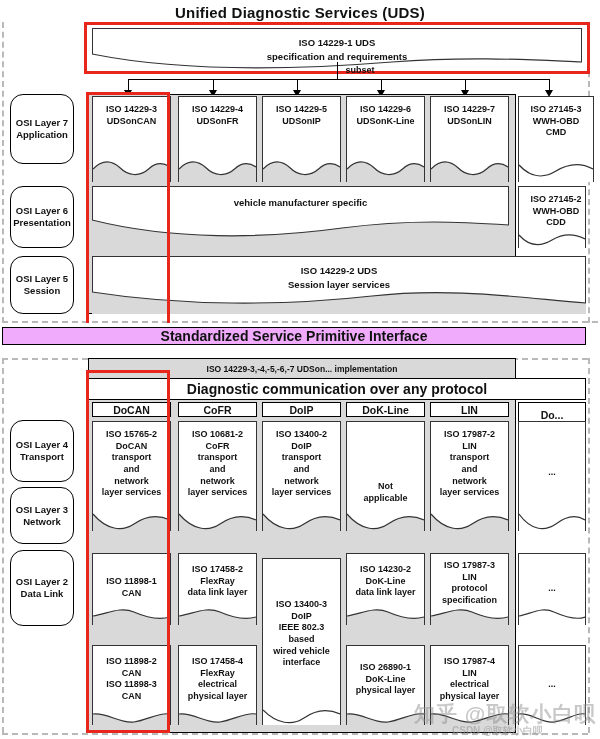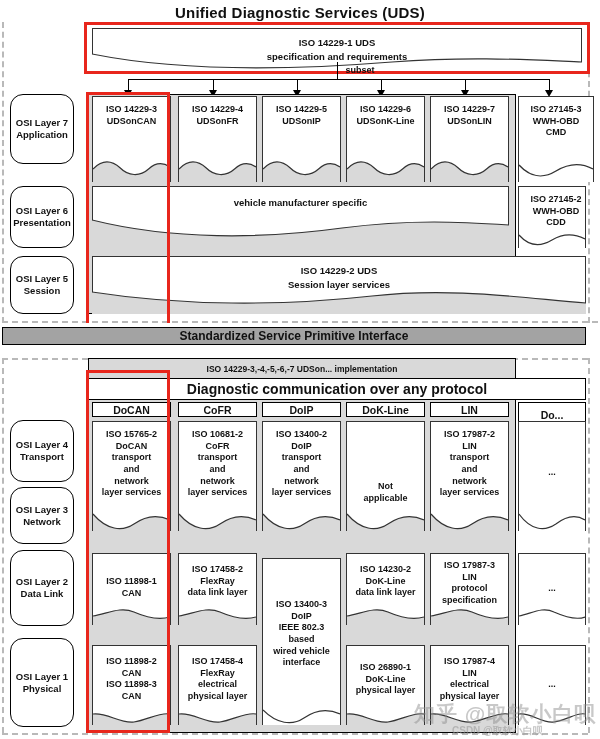--- a/index.html
+++ b/index.html
@@ -40,23 +40,23 @@
     background:#fff;
     display:flex;flex-direction:column;align-items:center;
     text-align:center;font-size:9px;font-weight:bold;line-height:1.3;
     padding-top:7px;
   }
   .card .tear{position:absolute;left:0;bottom:-1px;width:100%;}
   .card .tear svg{display:block;width:100%;height:100%;}
 
   
   .strip{
-    background:#a3a3a3;border:1.4px solid #000;
+    background:#f0abfc;border:1.4px solid #000;
     display:flex;align-items:center;justify-content:center;
-    font-size:12px;font-weight:bold;
+    font-size:14px;font-weight:bold;
   }
   .strip.big{font-size:14px;background:#fff;}
 
   .colhdr{
     background:#fff;border:1.4px solid #000;
     display:flex;align-items:center;justify-content:center;
     font-size:10.5px;font-weight:bold;
   }
 
   
@@ -148,24 +148,20 @@
          <span>Transport</span></div>
   </div>
   <div class="abs osi" style="top:487px;height:57px;">
     <div><span>OSI Layer 3</span><br>
          <span>Network</span></div>
   </div>
   <div class="abs osi" style="top:550px;height:76px;">
     <div><span>OSI Layer 2</span><br>
          <span>Data Link</span></div>
   </div>
-  <div class="abs osi" style="top:638px;height:89px;">
-    <div><span>OSI Layer 1</span><br>
-         <span>Physical</span></div>
-  </div>
 
   <div class="abs board" style="left:88px;top:94px;width:428px;height:220px;"></div>
 
   <div class="abs card" style="left:92px;top:96px;width:79px;height:86px;border:1.3px solid #333;border-bottom:none;overflow:hidden;">
     <div style="position:relative;z-index:2;">
       <div>ISO 14229-3</div>
       <div>UDSonCAN</div>
     </div>
     <div class="tear" style="height:28px;">
       <svg viewBox="0 0 79 28" preserveAspectRatio="none">

